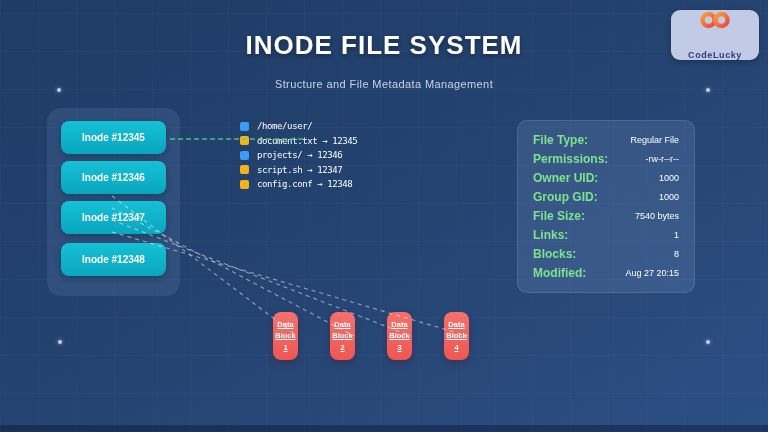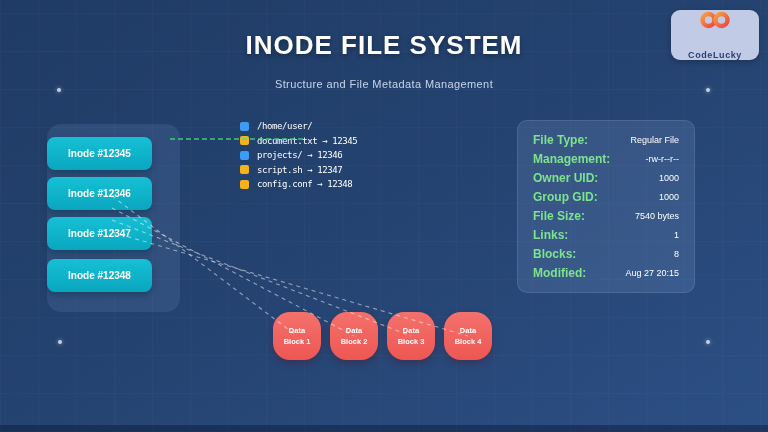--- a/index.html
+++ b/index.html
@@ -24,23 +24,23 @@
   .subtitle{ margin-top:17px; font-size:11px; letter-spacing:0.4px; color:#c9d4ea; }
 
   
   .logo-card{ position:absolute; top:10px; right:9px; width:88px; height:50px;
     background:#c2cbe5; border-radius:9px; display:flex; flex-direction:column;
     align-items:center; justify-content:center; gap:17px;
     box-shadow:0 2px 6px rgba(0,0,0,0.25); }
   .logo-brand{ font-size:9px; font-weight:bold; color:#2a3e78; letter-spacing:0.6px; }
 
   
-  .inode-panel{ position:absolute; left:47px; top:124px; width:133px; height:188px;
+  .inode-panel{ position:absolute; left:47px; top:108px; width:133px; height:188px;
     background:rgba(150,180,230,0.13); border-radius:14px;
-    display:flex; flex-direction:column; align-items:flex-start; padding-top:13px; gap:7px; }
+    display:flex; flex-direction:column; align-items:center; padding-top:13px; gap:7px; }
   .inode-box{ width:105px; height:33px; border-radius:8px;
     background:linear-gradient(180deg,#16c0d5 0%, #09a6bf 100%);
     box-shadow:0 3px 6px rgba(4,50,70,0.45);
     display:flex; align-items:center; justify-content:center;
     color:#ffffff; font-size:10px; font-weight:bold; }
 
   
   .file-list{ position:absolute; left:240px; top:119px; list-style:none; }
   .file-row{ height:14.5px; display:flex; align-items:center; }
   .file-icon{ width:9px; height:9px; border-radius:2px; margin-right:8px; flex:0 0 auto; }
@@ -50,25 +50,25 @@
   
   .meta-panel{ position:absolute; left:517px; top:120px; width:178px; height:173px;
     background:rgba(150,180,230,0.16); border:1px solid rgba(255,255,255,0.10);
     border-radius:10px; padding:12px 15px;
     display:flex; flex-direction:column; justify-content:space-between; }
   .meta-row{ display:flex; justify-content:space-between; align-items:center; }
   .meta-label{ color:#7de38d; font-size:12px; font-weight:bold; }
   .meta-value{ color:#ffffff; font-size:9px; }
 
   
-  .data-block{ position:absolute; top:312px; width:48px; height:48px; border-radius:17px;
+  .data-block{ position:absolute; top:312px; width:25px; height:48px; border-radius:8px;
     background:linear-gradient(180deg,#f4716c 0%, #ee5753 100%);
     box-shadow:0 3px 7px rgba(90,15,25,0.35);
     display:flex; flex-direction:column; align-items:center; justify-content:center;
-    color:#ffffff; font-size:7.5px; font-weight:bold; line-height:1.5; text-align:center; }
+    color:#ffffff; font-size:7.5px; font-weight:bold; line-height:1.5; text-align:center;text-decoration:underline; }
   .db1{ left:273px; } .db2{ left:330px; } .db3{ left:387px; } .db4{ left:444px; }
 
   .links-overlay{ position:absolute; left:0; top:0; pointer-events:none; }
 </style>
 </head>
 <body>
 
 <div class="stage">
 
   <div class="star" style="left:57px; top:88px;"></div>
@@ -134,21 +134,21 @@
       <span class="file-text">config.conf → 12348</span>
     </li>
   </ul>
 
   <div class="meta-panel">
     <div class="meta-row">
       <span class="meta-label">File Type:</span>
       <span class="meta-value">Regular File</span>
     </div>
     <div class="meta-row">
-      <span class="meta-label">Management:</span>
+      <span class="meta-label">Permissions:</span>
       <span class="meta-value">-rw-r--r--</span>
     </div>
     <div class="meta-row">
       <span class="meta-label">Owner UID:</span>
       <span class="meta-value">1000</span>
     </div>
     <div class="meta-row">
       <span class="meta-label">Group GID:</span>
       <span class="meta-value">1000</span>
     </div>

